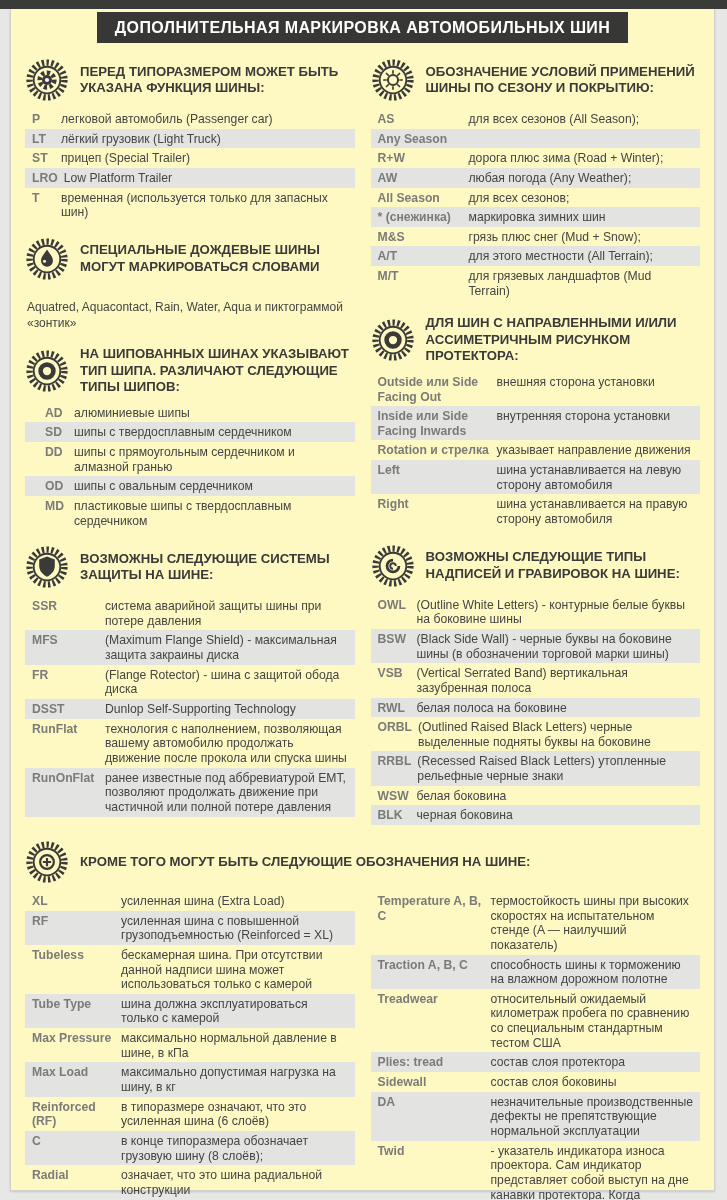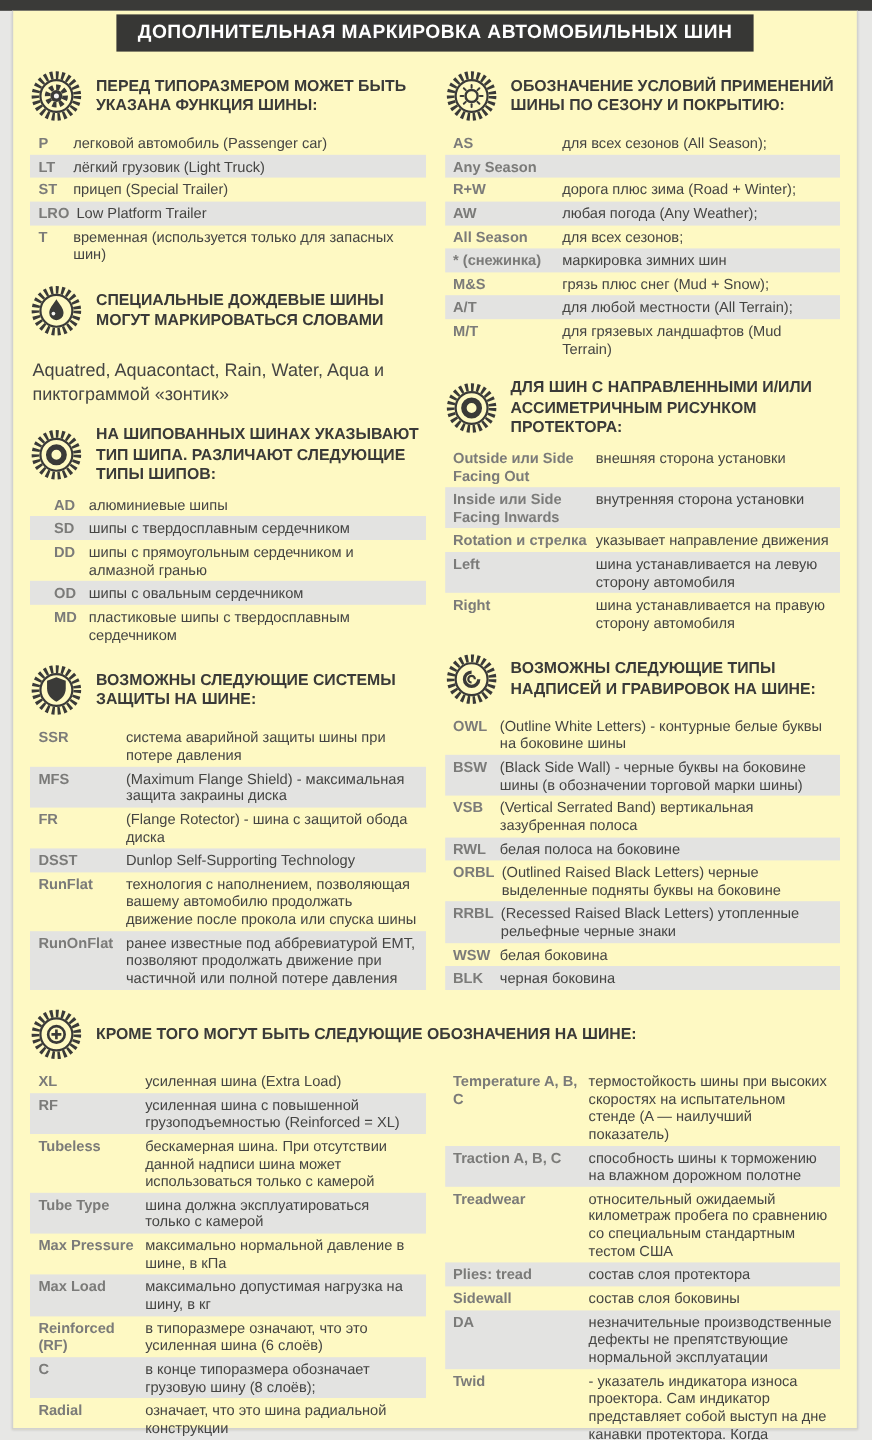--- a/index.html
+++ b/index.html
@@ -17,21 +17,21 @@
   .sec-head{display:flex;align-items:center;gap:11px;margin-bottom:7px;}
   .sec-icon{flex:0 0 44px;height:44px;}
   .sec-title{font-weight:700;font-size:13.2px;line-height:1.25;color:#3a3a38;
     text-transform:uppercase;}
   .rows{width:100%;}
   .row{display:flex;padding:2px 0 1px;}
   .row:nth-child(even){background:#e3e3e1;}
   .code{flex:0 0 70px;font-weight:700;font-size:12.2px;line-height:1.2;color:#7b7b79;
     padding:1px 6px 1px 7px;box-sizing:border-box;}
   .desc{flex:1;font-size:12.2px;line-height:1.2;color:#454543;padding:1px 6px 1px 0;}
-  .note{font-size:15px;line-height:1.35;color:#454543;margin:18px 0 0 2px;}
+  .note{font-size:12px;line-height:1.35;color:#454543;margin:18px 0 0 2px;}
   
   .col-left .section:nth-child(1) .code{flex-basis:36px;}
   .col-left .section:nth-child(3) .code{flex-basis:36px;margin-left:13px;}
   .col-left .section:nth-child(4) .code{flex-basis:80px;}
   .col-right .section:nth-child(1) .code{flex-basis:98px;}
   .col-right .section:nth-child(2) .code{flex-basis:126px;}
   .col-right .section:nth-child(3) .code{flex-basis:46px;}
   .bottom-wrap{padding:0 14px;}
   .bottom-cols{display:flex;gap:16px;}
   .bcol{flex:1;min-width:0;}
@@ -207,21 +207,21 @@
             <div class="row">
               <div class="code">* (снежинка)</div>
               <div class="desc">маркировка зимних шин</div>
             </div>
             <div class="row">
               <div class="code">M&amp;S</div>
               <div class="desc">грязь плюс снег (Mud + Snow);</div>
             </div>
             <div class="row">
               <div class="code">A/T</div>
-              <div class="desc">для любой местности (All Terrain);</div>
+              <div class="desc">для этого местности (All Terrain);</div>
             </div>
             <div class="row">
               <div class="code">M/T</div>
               <div class="desc">для грязевых ландшафтов (Mud Terrain)</div>
             </div>
           </div>
         </div>
         <div class="section">
           <div class="sec-head">
             <span class="sec-icon"><svg width="44" height="44" viewBox="0 0 48 48">

